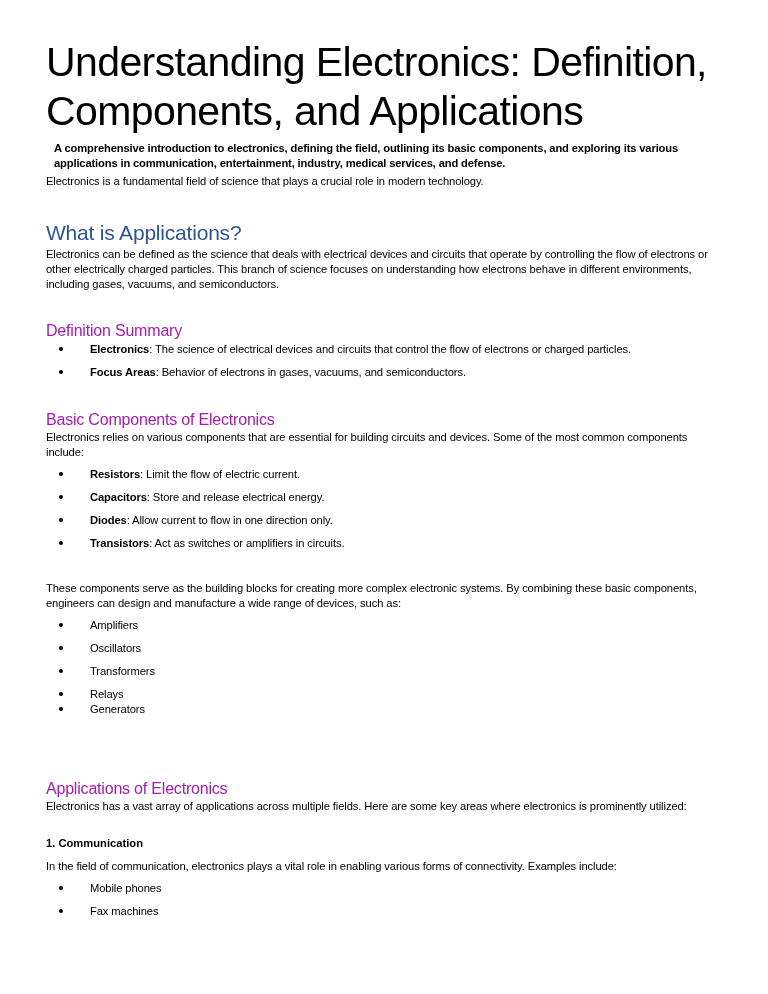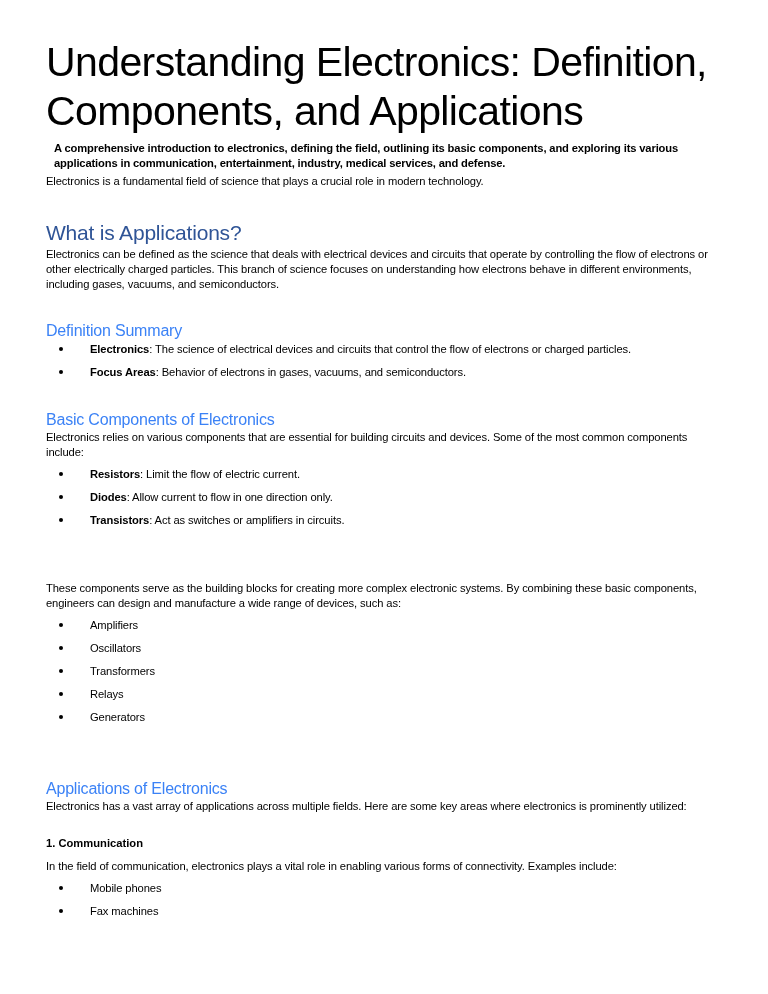--- a/index.html
+++ b/index.html
@@ -55,21 +55,21 @@
       font-size: 21px;
       line-height: 24px;
       color: #2F5496;
       font-weight: normal;
       margin: 0;
       letter-spacing: -0.2px;
     }
     .h2 {
       font-size: 16px;
       line-height: 19px;
-      color: #3b82f6;
+      color: #a21caf;
       font-weight: normal;
       margin: 0;
       letter-spacing: -0.2px;
     }
     .h3 {
       font-size: 11.2px;
       line-height: 15px;
       font-weight: bold;
       margin: 0;
     }
@@ -113,30 +113,31 @@
   <h3 class="h2 abs" style="top:321px">Definition Summary</h3>
   <ul class="bullets abs" style="top:342px">
     <li style="margin-bottom:8px"><span class="dot"></span><b>Electronics</b><span>: The science of electrical devices and circuits that control the flow of electrons or charged particles.</span></li>
     <li><span class="dot"></span><b>Focus Areas</b><span>: Behavior of electrons in gases, vacuums, and semiconductors.</span></li>
   </ul>
 
   <h3 class="h2 abs" style="top:410px">Basic Components of Electronics</h3>
   <p class="body-text abs" style="top:430px">Electronics relies on various components that are essential for building circuits and devices. Some of the most common components include:</p>
   <ul class="bullets abs" style="top:467px">
     <li style="margin-bottom:8px"><span class="dot"></span><b>Resistors</b><span>: Limit the flow of electric current.</span></li>
+    <li style="margin-bottom:8px"><span class="dot"></span><b>Capacitors</b><span>: Store and release electrical energy.</span></li>
     <li style="margin-bottom:8px"><span class="dot"></span><b>Diodes</b><span>: Allow current to flow in one direction only.</span></li>
     <li><span class="dot"></span><b>Transistors</b><span>: Act as switches or amplifiers in circuits.</span></li>
   </ul>
 
   <p class="body-text abs" style="top:581px">These components serve as the building blocks for creating more complex electronic systems. By combining these basic components, engineers can design and manufacture a wide range of devices, such as:</p>
   <ul class="bullets abs" style="top:618px">
     <li style="margin-bottom:8px"><span class="dot"></span><span>Amplifiers</span></li>
     <li style="margin-bottom:8px"><span class="dot"></span><span>Oscillators</span></li>
     <li style="margin-bottom:8px"><span class="dot"></span><span>Transformers</span></li>
-    <li style="margin-bottom:8px"><span class="dot"></span><span>Relays</span></li>
+    <li style=""><span class="dot"></span><span>Relays</span></li>
     <li><span class="dot"></span><span>Generators</span></li>
   </ul>
 
   <h3 class="h2 abs" style="top:779px">Applications of Electronics</h3>
   <p class="body-text abs" style="top:799px">Electronics has a vast array of applications across multiple fields. Here are some key areas where electronics is prominently utilized:</p>
   <p class="h3 abs" style="top:836px">1. Communication</p>
   <p class="body-text abs" style="top:859px">In the field of communication, electronics plays a vital role in enabling various forms of connectivity. Examples include:</p>
   <ul class="bullets abs" style="top:881px">
     <li style="margin-bottom:8px"><span class="dot"></span><span>Mobile phones</span></li>
     <li><span class="dot"></span><span>Fax machines</span></li>

